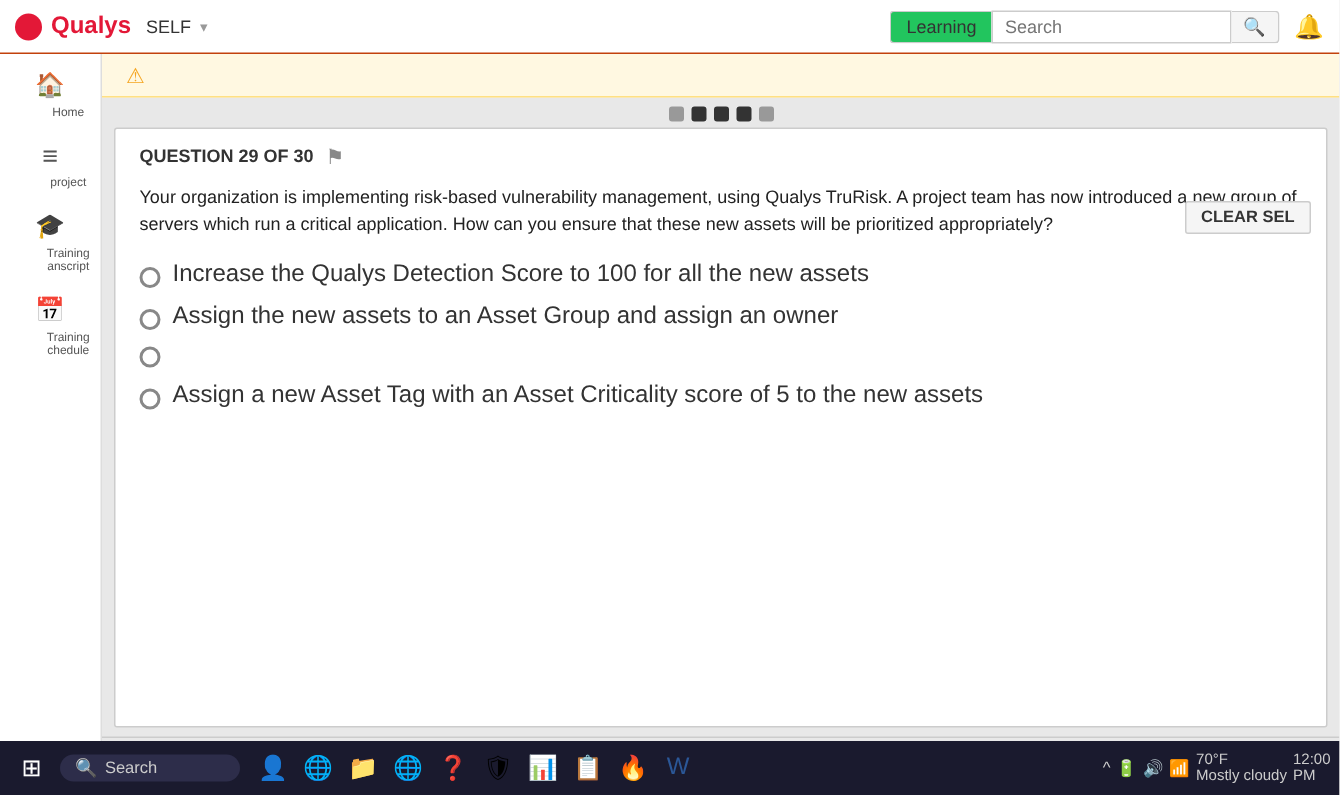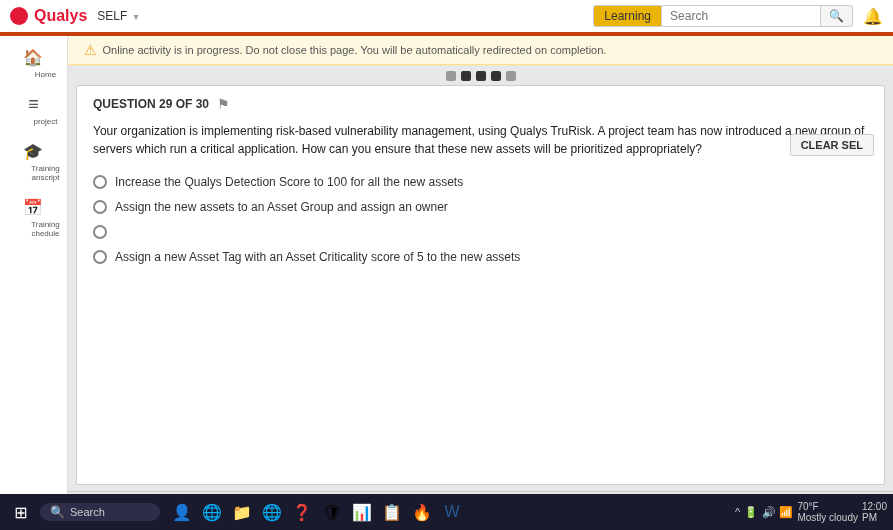--- a/index.html
+++ b/index.html
@@ -5,21 +5,21 @@
     * { box-sizing: border-box; margin: 0; padding: 0; }
     body { font-family: Arial, sans-serif; background: #e8e8e8; width: 893px; height: 530px; overflow: hidden; position: relative; }
 
     
     .top-bar {
       background: #fff;
       height: 36px;
       display: flex;
       align-items: center;
       padding: 0 10px;
-      border-bottom: 4px solid #c2410c;
+      border-bottom: 1px solid #c2410c;
       position: relative;
     }
     .logo-area {
       display: flex;
       align-items: center;
       gap: 6px;
     }
     .logo-circle {
       width: 18px; height: 18px;
       background: #e31837;
@@ -39,21 +39,21 @@
     .search-group {
       display: flex;
       align-items: center;
       gap: 0;
       position: absolute;
       right: 40px;
       top: 50%;
       transform: translateY(-50%);
     }
     .learning-btn {
-      background: #eab308;
+      background: #22c55e;
       border: 1px solid #ccc;
       border-right: none;
       padding: 3px 10px;
       font-size: 12px;
       color: #333;
       cursor: pointer;
       border-radius: 3px 0 0 3px;
     }
     .search-input {
       border: 1px solid #ccc;
@@ -226,23 +226,23 @@
       border-radius: 2px;
     }
 
     .options-list {
       display: flex;
       flex-direction: column;
       gap: 10px;
     }
     .option-item {
       display: flex;
-      align-items: center;
+      align-items: flex-end;
       gap: 8px;
-      font-size: 12px;
+      font-size: 16px;
       color: #333;
       cursor: pointer;
     }
     .option-radio {
       width: 14px;
       height: 14px;
       border-radius: 50%;
       border: 2px solid #888;
       background: #fff;
       flex-shrink: 0;
@@ -395,21 +395,20 @@
     <div class="sidebar-item">
       <div class="sidebar-icon">📅</div>
       <span class="sidebar-label">Training<br>chedule</span>
     </div>
   </div>
 
   <div class="content-area">
 
     <div class="warning-banner">
       <span class="warning-icon">⚠</span>
-      <span>Online activity is in progress. Do not close this page. You will be automatically redirected on completion.</span>
     </div>
 
     <div class="progress-dots">
       <div class="dot"></div>
       <div class="dot dark"></div>
       <div class="dot dark"></div>
       <div class="dot dark"></div>
       <div class="dot"></div>
     </div>
 

